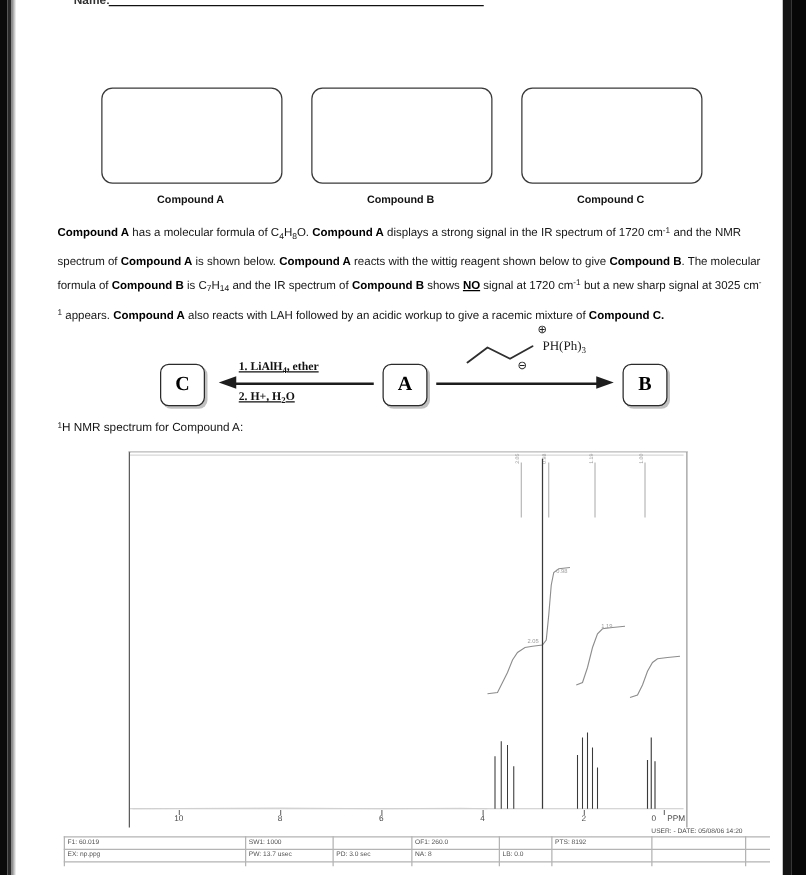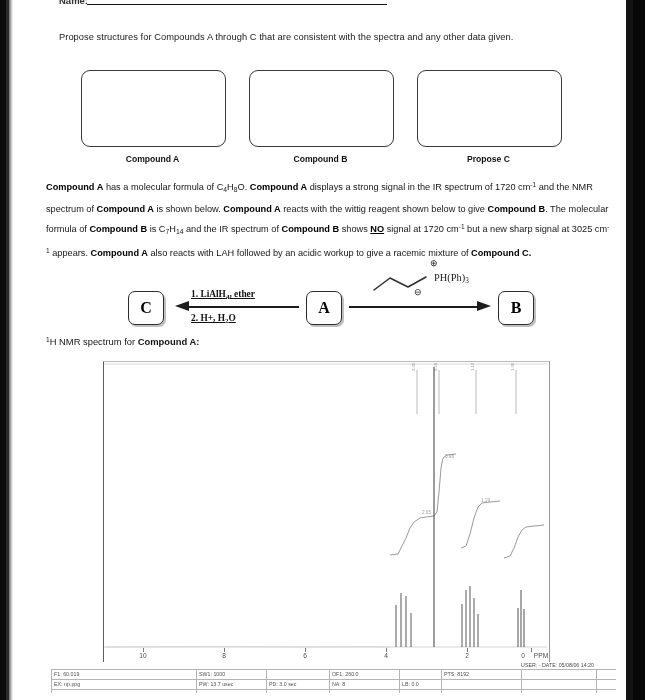--- a/index.html
+++ b/index.html
@@ -76,21 +76,21 @@
   .ylide svg{position:absolute;left:0;top:0;}
   .ylide .phlabel{position:absolute;left:66px;top:16px;font-family:"Liberation Serif",serif;
                   font-size:10.4px;color:#1b1b1b;white-space:nowrap;}
   .ylide .phlabel sub{font-size:7.2px;vertical-align:-2px;}
   .ylide .chg{position:absolute;font-size:9px;color:#1b1b1b;font-family:"Liberation Serif",serif;}
   .ylide .plus{left:62px;top:2px;}
   .ylide .minus{left:46px;top:31px;}
 
   
   .nmrhead{position:absolute;left:33px;top:336px;font-size:9.4px;color:#141414;}
-  .nmrhead b{font-weight:bold;text-align:right;}
+  .nmrhead b{font-weight:normal;text-align:right;}
   .nmrhead sup{font-size:6.6px;vertical-align:3px;}
 
   
   .spec{position:absolute;left:90px;top:361px;width:445px;height:300px;background:#fff;
         border-left:1.1px solid #5d5d5d;border-right:1.1px solid #9a9a9a;
         border-top:1px solid #b9b9b9;}
   .spec svg{display:block;}
 
   .axisrow{position:absolute;left:90px;top:648px;width:445px;height:16px;}
   .axisrow .tick{position:absolute;top:0;width:1px;height:4px;background:#7b7b7b;}
@@ -117,28 +117,27 @@
   <div class="scan-edge right2"></div>
 
   <div class="sheet">
 
     <div class="nameline">
       <span class="lbl">Name:</span>
       <div class="rule"></div>
     </div>
 
 
-    <div class="instr l1">Propose structures for Compounds A through C that are consistent with the spectra and any other data given.</div>
 
     <div class="cbox b1"></div>
     <div class="cbox b2"></div>
     <div class="cbox b3"></div>
     <div class="clabel c1">Compound A</div>
     <div class="clabel c2">Compound B</div>
-    <div class="clabel c3">Propose C</div>
+    <div class="clabel c3">Compound C</div>
 
     <div class="para">
       <b>Compound A</b> has a molecular formula of C<sub>4</sub>H<sub>8</sub>O. <b>Compound A</b> displays a strong signal in the IR spectrum of 1720 cm<sup>-1</sup> and the NMR spectrum of <b>Compound A</b> is shown below. <b>Compound A</b> reacts with the wittig reagent shown below to give <b>Compound B</b>. The molecular formula of <b>Compound B</b> is C<sub>7</sub>H<sub>14</sub> and the IR spectrum of <b>Compound B</b> shows <b><u>NO</u></b> signal at 1720 cm<sup>-1</sup> but a new sharp signal at 3025 cm<sup>-1</sup> appears. <b>Compound A</b> also reacts with LAH followed by an acidic workup to give a racemic mixture of <b>Compound C.</b>
     </div>
 
     <div class="scheme">
 
       <div class="rbox bc">C</div>
       <div class="rbox ba">A</div>
       <div class="rbox bb">B</div>

